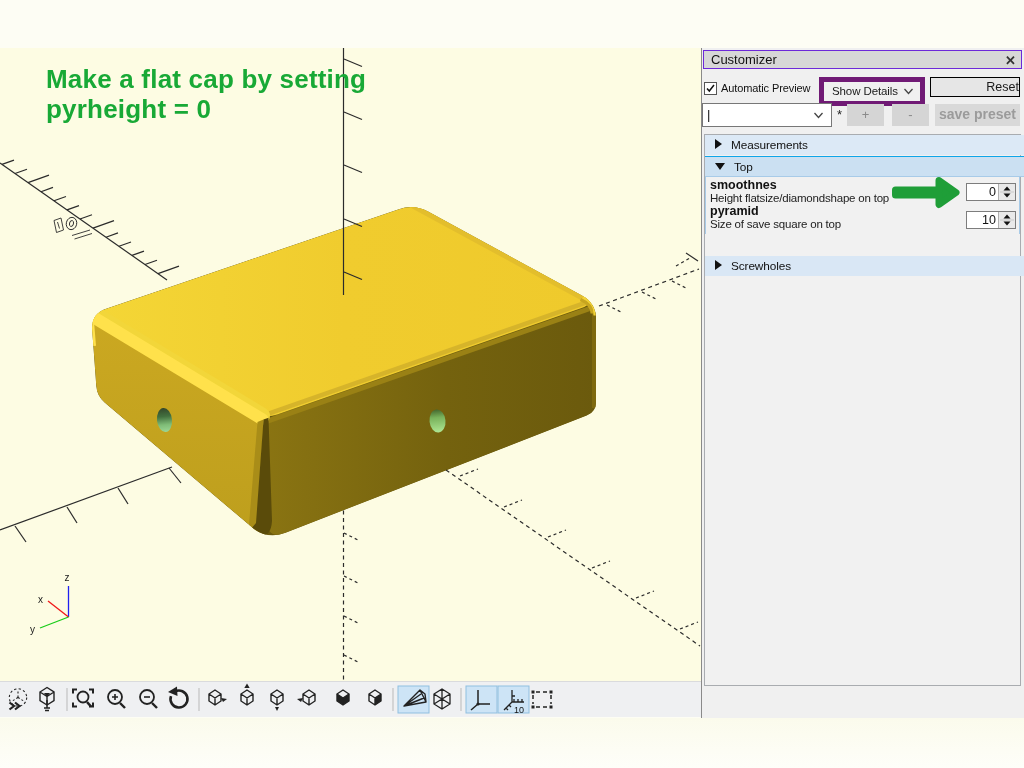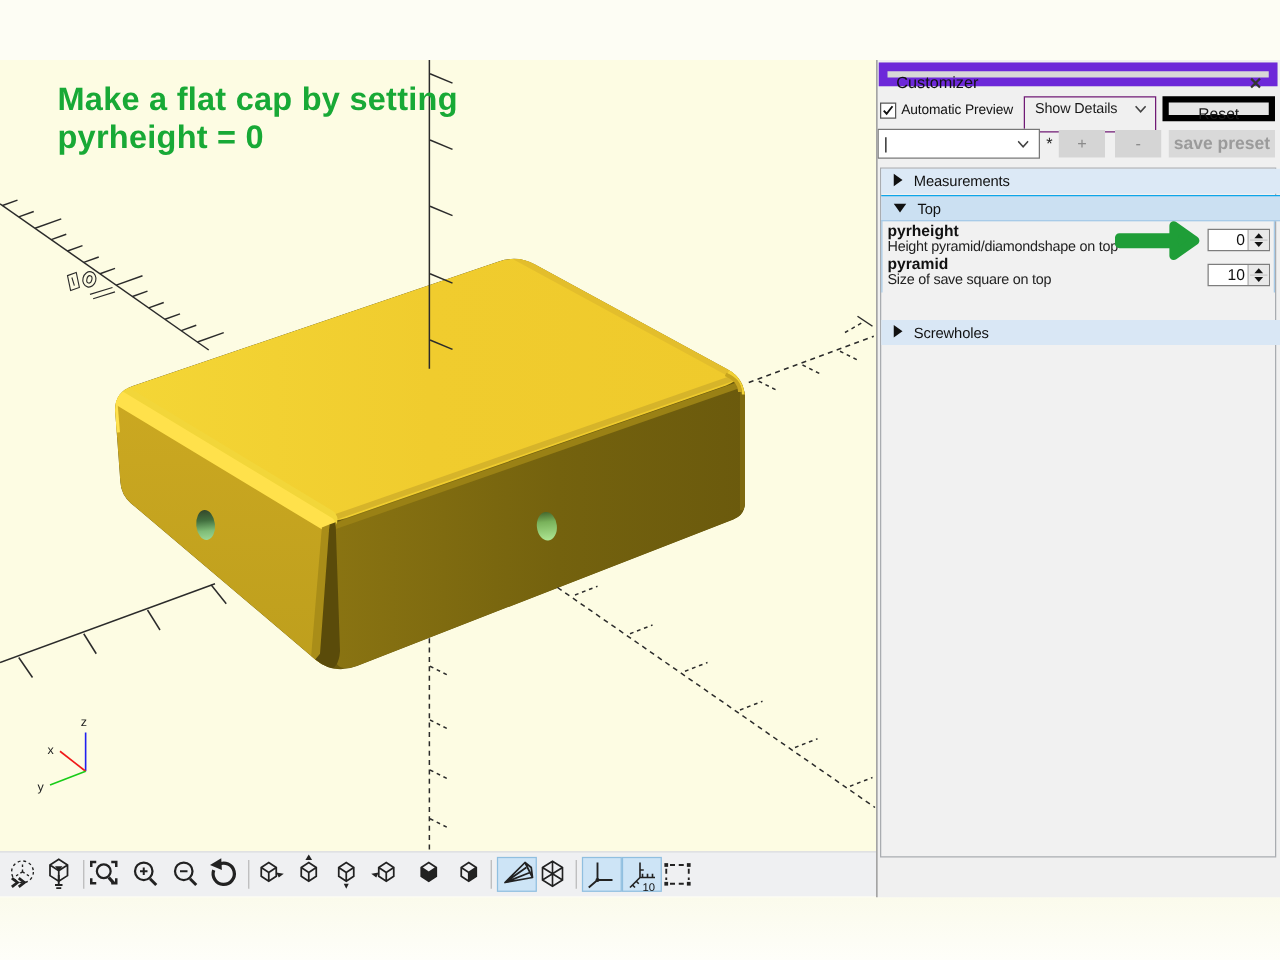--- a/index.html
+++ b/index.html
@@ -1,27 +1,27 @@
 <!DOCTYPE html>
 <html><head>
 <meta charset="utf-8">
 <style>
   html,body{margin:0;padding:0;width:1024px;height:768px;overflow:hidden;
     font-family:"Liberation Sans",sans-serif;background:#FDFDF4;}
   .abs{position:absolute;}
   #viewport{left:0;top:48px;width:701px;height:633px;background:#FDFCE3;}
   #toolbar{left:0;top:681px;width:701px;height:36px;background:#EFF0F2;border-top:1px solid #dadbdd;box-sizing:border-box;}
   #panel{left:701px;top:48px;width:323px;height:670px;background:#F0F0F0;border-left:1px solid #8a8a8a;box-sizing:border-box;}
-  #titlebar{left:1px;top:2px;width:319px;height:19px;background:#D7D7D7;border:7px solid #6d28d9;box-sizing:border-box;
+  #titlebar{left:1px;top:2px;width:319px;height:19px;background:#D7D7D7;border:1px solid #6d28d9;box-sizing:border-box;
     font-size:13px;color:#111;line-height:17px;padding-left:7px;}
   #closex{right:5px;top:1px;font-size:13px;font-weight:bold;color:#333;}
-  .btn{background:#E6E6E6;border:5px solid #000000;box-sizing:border-box;text-align:center;color:#1a1a1a;}
+  .btn{background:#E6E6E6;border:1px solid #000000;box-sizing:border-box;text-align:right;color:#1a1a1a;}
   #cb{left:2px;top:34px;width:13px;height:13px;background:#fff;border:1px solid #555;box-sizing:border-box;}
   #cbl{left:19px;top:34px;font-size:11px;color:#111;letter-spacing:-0.1px;}
-  #showdet{left:117px;top:29px;width:106px;height:29px;font-size:11.5px;letter-spacing:-0.1px;line-height:18px;text-align:left;padding-left:8px;background:#F0F0F0;border:1px solid #701a75;box-sizing:border-box;}
+  #showdet{left:117px;top:29px;width:106px;height:29px;font-size:11.5px;letter-spacing:-0.1px;line-height:18px;text-align:left;padding-left:8px;background:#F0F0F0;border:5px solid #701a75;box-sizing:border-box;}
   #reset{left:228px;top:29px;width:90px;height:20px;font-size:12.5px;line-height:18px;}
   #combo{left:0px;top:55px;width:130px;height:24px;background:#fff;border:1px solid #777;box-sizing:border-box;}
   #star{left:135px;top:59px;font-size:13px;color:#222;}
   .gb{background:#D5D5D5;color:#8a8a8a;border:none;text-align:center;}
   #plus{left:145px;top:56px;width:37px;height:22px;font-size:13px;line-height:22px;}
   #minus{left:190px;top:56px;width:37px;height:22px;font-size:13px;line-height:22px;}
   #savep{left:233px;top:56px;width:85px;height:22px;font-size:14px;line-height:21px;color:#9b9b9b;background:#D9D9D9;font-weight:bold;}
   #scroll{left:2px;top:86px;width:317px;height:552px;background:#F1F1F1;border:1px solid #A9ACB0;box-sizing:border-box;}
   .secrow{left:0;width:360px;height:20px;background:#DCE9F6;font-size:11.8px;letter-spacing:-0.1px;color:#111;line-height:20px;}
   .tri{display:inline-block;width:0;height:0;margin-left:10px;margin-right:9px;}
@@ -279,22 +279,22 @@
     </div>
   <div id="star" class="abs">*</div>
   <div id="plus" class="abs gb">+</div>
   <div id="minus" class="abs gb">-</div>
   <div id="savep" class="abs gb">save preset</div>
   <div id="scroll" class="abs">
     <div class="abs secrow" style="top:0px;"><span class="tri trir"></span>Measurements</div>
     <div class="abs secrow" style="top:21px;background:#CBE0F2;border-top:1px solid #0ea5e9;border-bottom:1px solid #A8CBE8;height:19px;"><span class="tri trid"></span>Top</div>
     <div class="abs" style="left:0;top:41px;width:1px;height:58px;background:#A8CBE8;"></div>
     <div class="abs" style="left:314px;top:41px;width:1px;height:58px;background:#A8CBE8;"></div>
-    <div class="abs pname" style="top:43px;">pyrheight</div>
-    <div class="abs pdesc" style="top:57px;">Height pyramid/diamondshape on top</div>
+    <div class="abs pname" style="top:43px;">smoothnes</div>
+    <div class="abs pdesc" style="top:57px;">Height flatsize/diamondshape on top</div>
     <div class="abs pname" style="top:69px;">pyramid</div>
     <div class="abs pdesc" style="top:83px;">Size of save square on top</div>
     <div class="abs spinwrap" style="left:261px;top:48px;">
         <div class="spinval">0</div>
         <div class="spinbtns"><svg width="16" height="16" viewBox="0 0 16 16">
             <path d="M8,2.5 L11.5,6.5 L4.5,6.5 Z" fill="#111"></path>
             <path d="M8,13.5 L11.5,9.5 L4.5,9.5 Z" fill="#111"></path>
             <line x1="1" y1="8" x2="15" y2="8" stroke="#c9c9c9"></line>
           </svg></div>
       </div>

